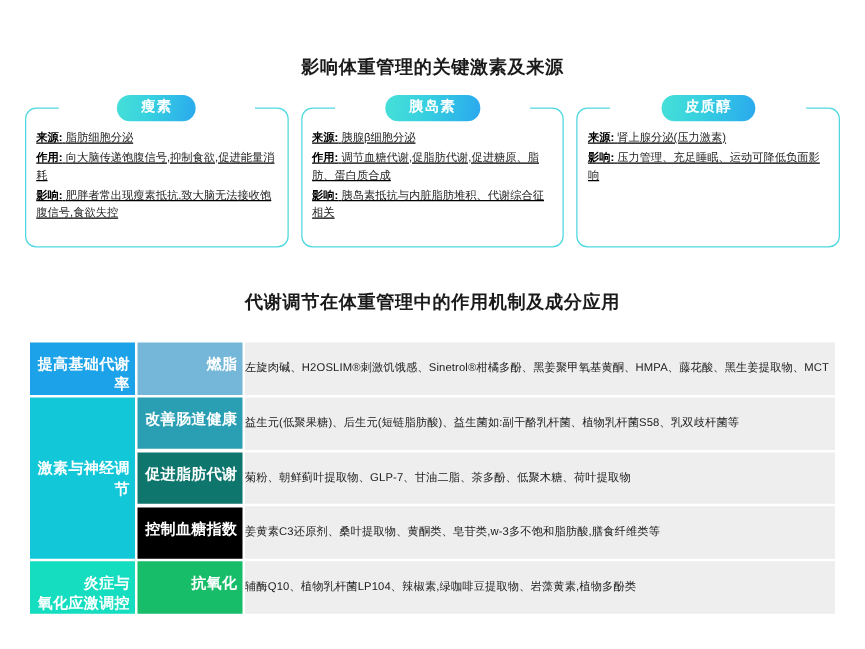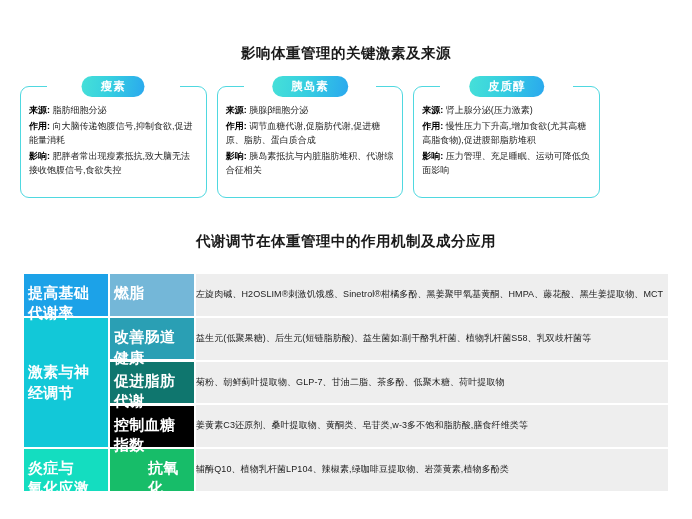--- a/index.html
+++ b/index.html
@@ -27,23 +27,24 @@
     position: absolute;
     top: 44px;
     left: 0;
     width: 692px;
   }
 
   .cards {
     position: absolute;
     top: 86px;
     left: 20px;
-    width: 580px;
+    width: 652px;
     display: flex;
     gap: 10px;
+    text-decoration: underline;
   }
   .card {
     flex: 1 1 0;
     position: relative;
     border: 1.3px solid #4fd8e0;
     border-radius: 9px;
     min-height: 112px;
     box-sizing: border-box;
     padding: 16px 8px 7px 8px;
   }
@@ -104,23 +105,23 @@
   }
   .table td {
     padding: 0;
     vertical-align: middle;
   }
   .col-cat { width: 84px; }
   .col-fn  { width: 84px; }
 
   .cat-cell, .fn-cell {
     color: #ffffff;
-    font-size: 15px;
-    font-weight: bold;
-    text-align: left;
+    font-size: 12px;
+    font-weight: bold;
+    text-align: right;
     line-height: 1.35;
     letter-spacing: .3px;
     height: 100%;
     box-sizing: border-box;
     padding: 9px 4px;
   }
   .content-cell {
     background: #eeeeee;
     color: #1b1b1b;
     font-size: 9px;
@@ -187,24 +188,20 @@
   </div>
 
   <div class="card">
     <div class="card-pill">皮质醇</div>
     <div class="card-body">
       <div class="row">
         <b>来源:</b>
         <span>肾上腺分泌(压力激素)</span>
       </div>
       <div class="row">
-        <b>作用:</b>
-        <span>慢性压力下升高,增加食欲(尤其高糖高脂食物),促进腹部脂肪堆积</span>
-      </div>
-      <div class="row">
         <b>影响:</b>
         <span>压力管理、充足睡眠、运动可降低负面影响</span>
       </div>
     </div>
   </div>
 
 
 </div>
 
 <div class="section-title" id="title-mechanism">代谢调节在体重管理中的作用机制及成分应用</div>

